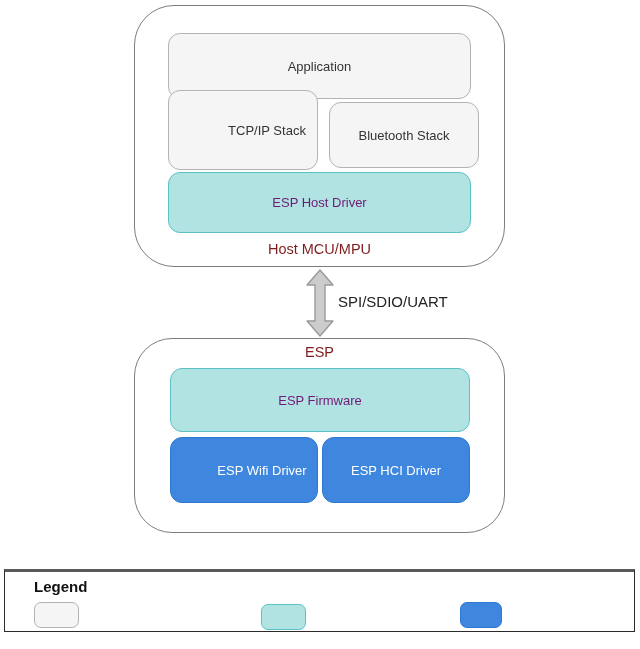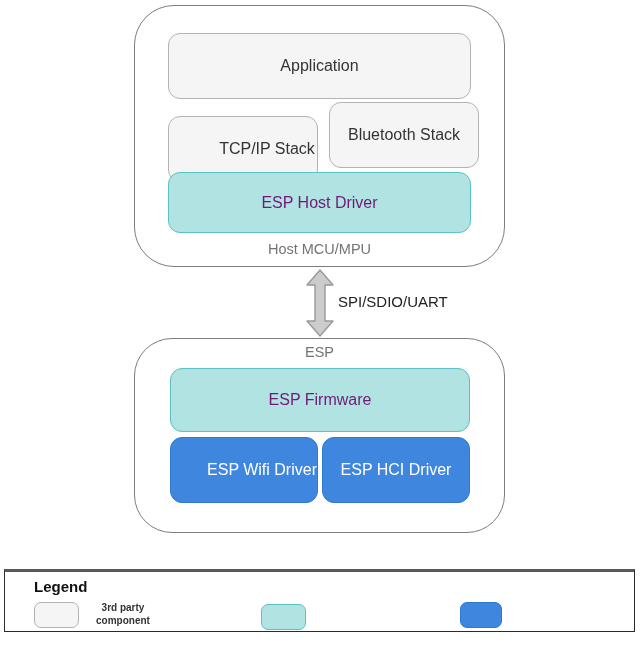--- a/index.html
+++ b/index.html
@@ -10,27 +10,27 @@
   }
   .abs{position:absolute;box-sizing:border-box;}
 
   
   .group{
     background:#ffffff;
     border:1.5px solid var(--container-border,#7d7d7d);
     border-radius:40px;
   }
   .group-label{
-    text-align:center;font-size:14.5px;color:#737373;
+    text-align:center;font-size:14.5px;color:#7f1d1d;
   }
 
   
   .box{
     display:flex;align-items:center;justify-content:center;
-    font-size:16px;border-radius:12px;text-align:center;
+    font-size:13px;border-radius:12px;text-align:center;
   }
   .box.gray{
     background:var(--gray-fill,#f5f5f5);
     border:1px solid var(--gray-border,#b3b3b3);
     color:#333;
   }
   .box.teal{
     background:var(--teal-fill,#b0e3e2);
     border:1px solid var(--teal-border,#5cc1c4);
     color:#701a75;
@@ -62,21 +62,21 @@
 </style>
 </head>
 <body>
 
 <div class="abs group" style="left:134px;top:5px;width:371px;height:262px;"></div>
 
 <div class="abs box gray" style="left:168px;top:33px;width:303px;height:66px;">
   <span>Application</span>
 </div>
 
-<div class="abs box gray" style="left:168px;top:116px;width:150px;height:66px;padding-left:48px;">
+<div class="abs box gray" style="left:168px;top:90px;width:150px;height:80px;padding-left:48px;">
   <span>TCP/IP Stack</span>
 </div>
 
 <div class="abs box gray" style="left:321px;top:102px;width:150px;height:66px;margin-left:8px;">
   <span>Bluetooth Stack</span>
 </div>
 
 <div class="abs box teal" style="left:168px;top:172px;width:303px;height:61px;">
   <span>ESP Host Driver</span>
 </div>
@@ -103,21 +103,17 @@
 
 <div class="abs box blue" style="left:322px;top:437px;width:148px;height:66px;">
   <span>ESP HCI Driver</span>
 </div>
 
 <div class="abs legend" style="left:4px;top:569px;width:631px;height:63px;font-weight:bold;">
 
   <div class="abs legend-title" style="left:29px;top:6px;">Legend</div>
 
   <div class="abs swatch gray" style="left:29px;top:30px;"></div>
-  <div class="abs legend-label" style="left:76px;top:29px;width:84px;">
-    <span>3rd party</span><br>
-    <span>component</span>
-  </div>
 
   <div class="abs swatch teal" style="left:256px;top:32px;"></div>
 
   <div class="abs swatch blue" style="left:455px;top:30px;width:42px;"></div>
 </div>
 
 </body></html>

